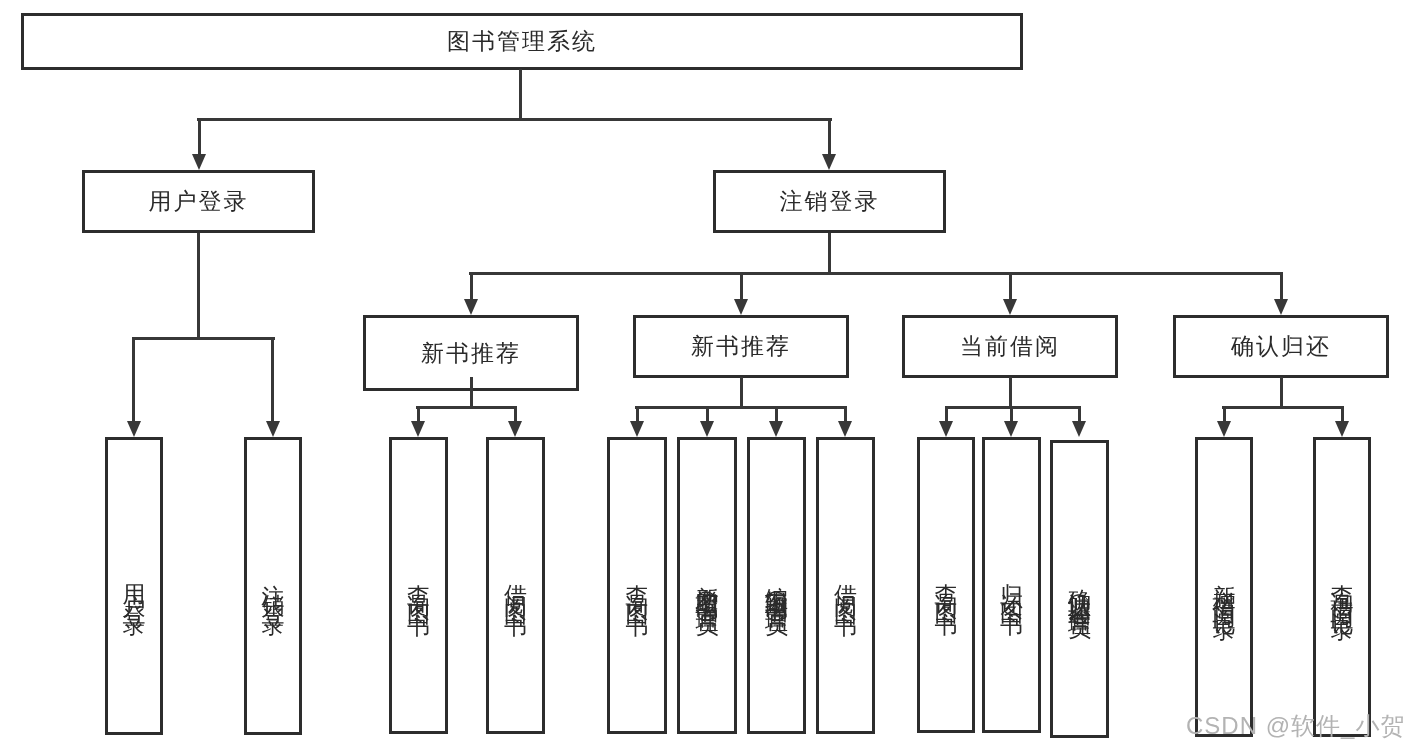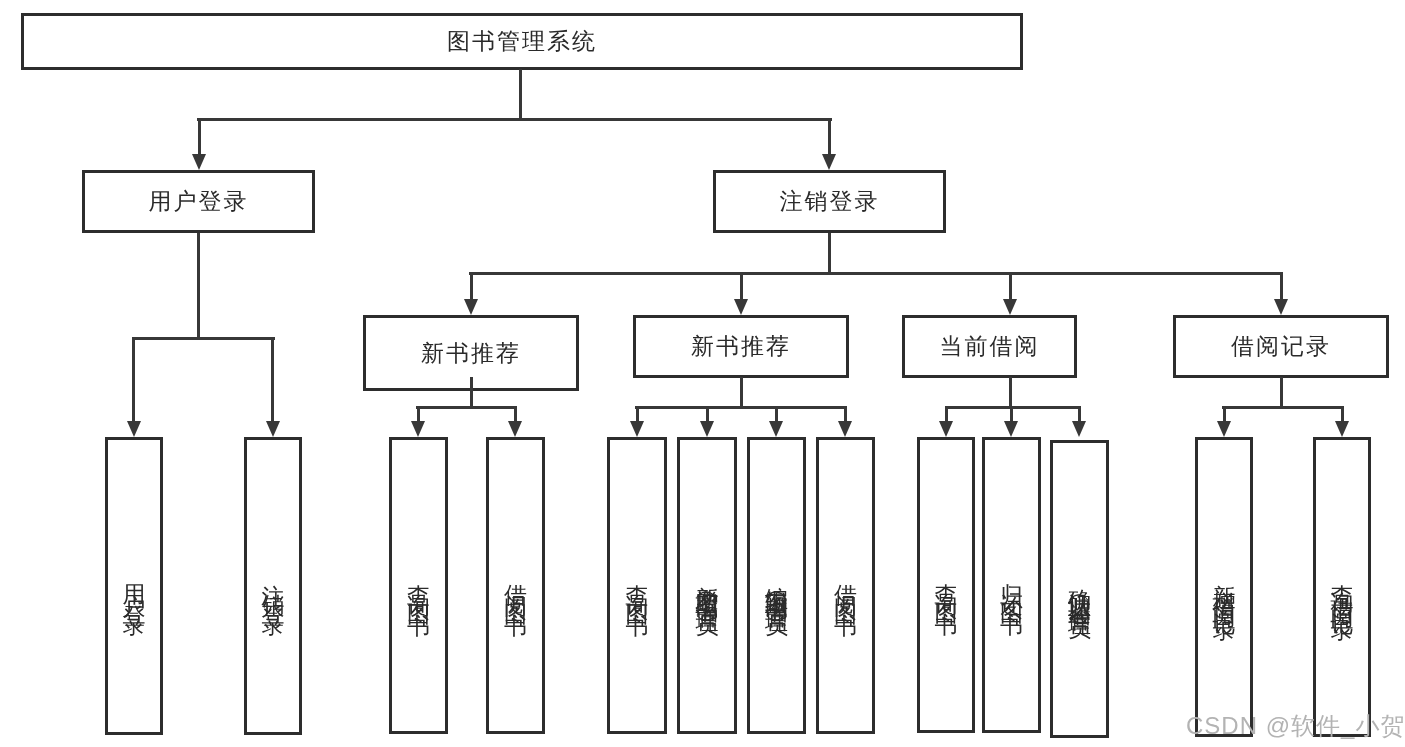--- a/index.html
+++ b/index.html
@@ -93,25 +93,25 @@
   <div class="arrow" style="left:1003px;top:299px;"></div>
   <div class="vline" style="left:1280px;top:272px;height:29px;"></div>
   <div class="arrow" style="left:1274px;top:299px;"></div>
 
   <div class="node h-node" style="left:363px;top:315px;width:216px;height:76px;">
     <span>新书推荐</span>
   </div>
   <div class="node h-node" style="left:633px;top:315px;width:216px;height:63px;">
     <span>新书推荐</span>
   </div>
-  <div class="node h-node" style="left:902px;top:315px;width:175px;height:63px;text-align:center;">
+  <div class="node h-node" style="left:902px;top:315px;width:216px;height:63px;text-align:center;">
     <span>当前借阅</span>
   </div>
   <div class="node h-node" style="left:1173px;top:315px;width:216px;height:63px;">
-    <span>借阅记录</span>
+    <span>确认归还</span>
   </div>
 
   <div class="vline" style="left:470px;top:377px;height:31px;"></div>
   <div class="hline" style="left:416px;top:406px;width:101px;"></div>
   <div class="vline" style="left:417px;top:406px;height:17px;"></div>
   <div class="arrow" style="left:411px;top:421px;"></div>
   <div class="vline" style="left:514px;top:406px;height:17px;"></div>
   <div class="arrow" style="left:508px;top:421px;"></div>
 
   <div class="vline" style="left:740px;top:377px;height:31px;"></div>

